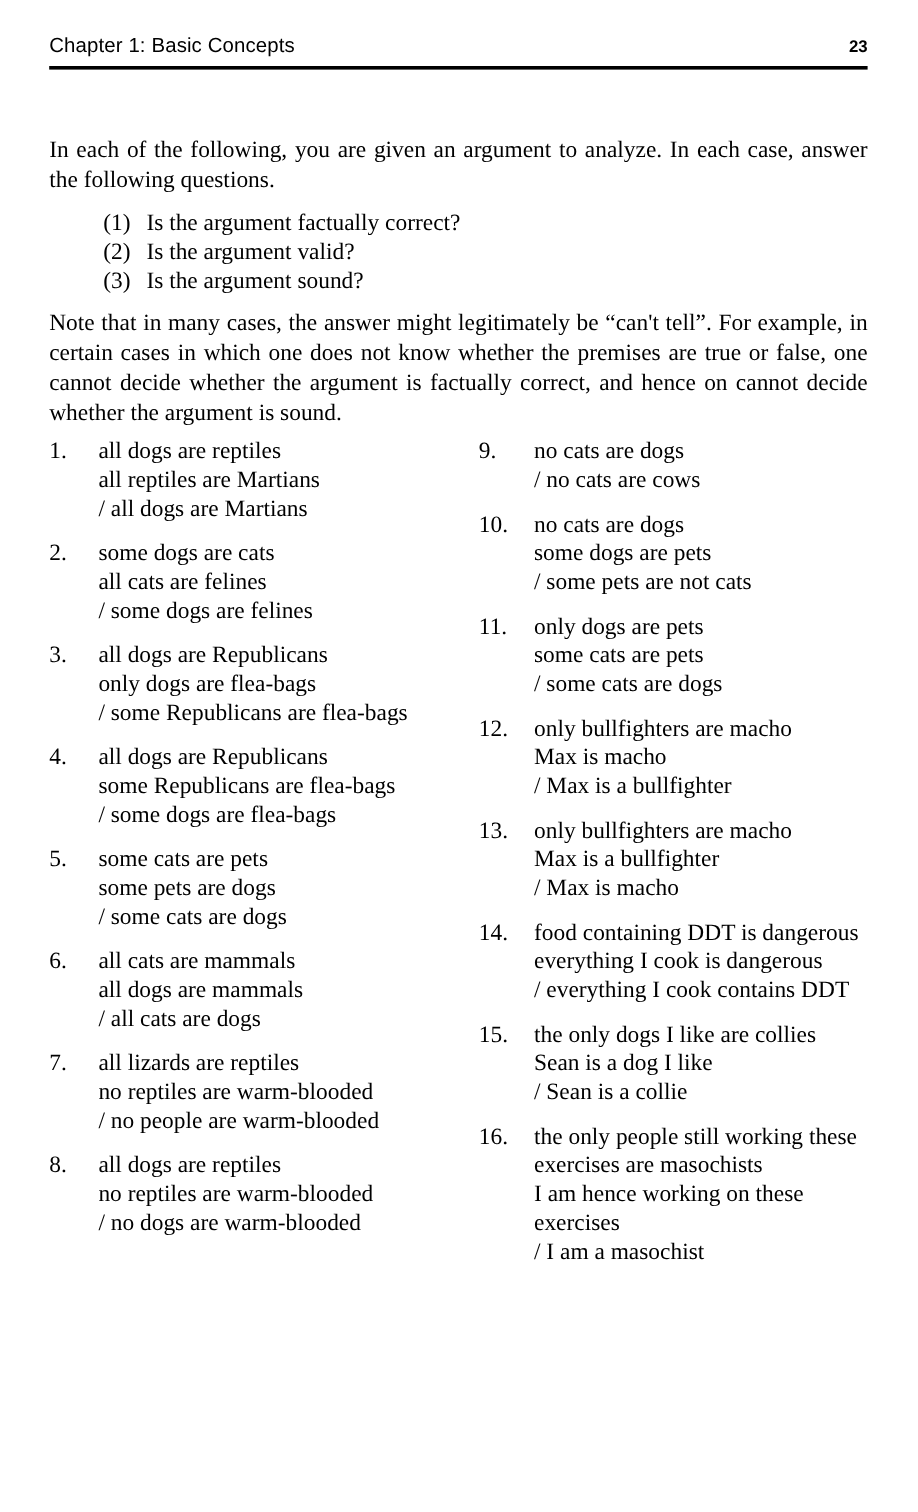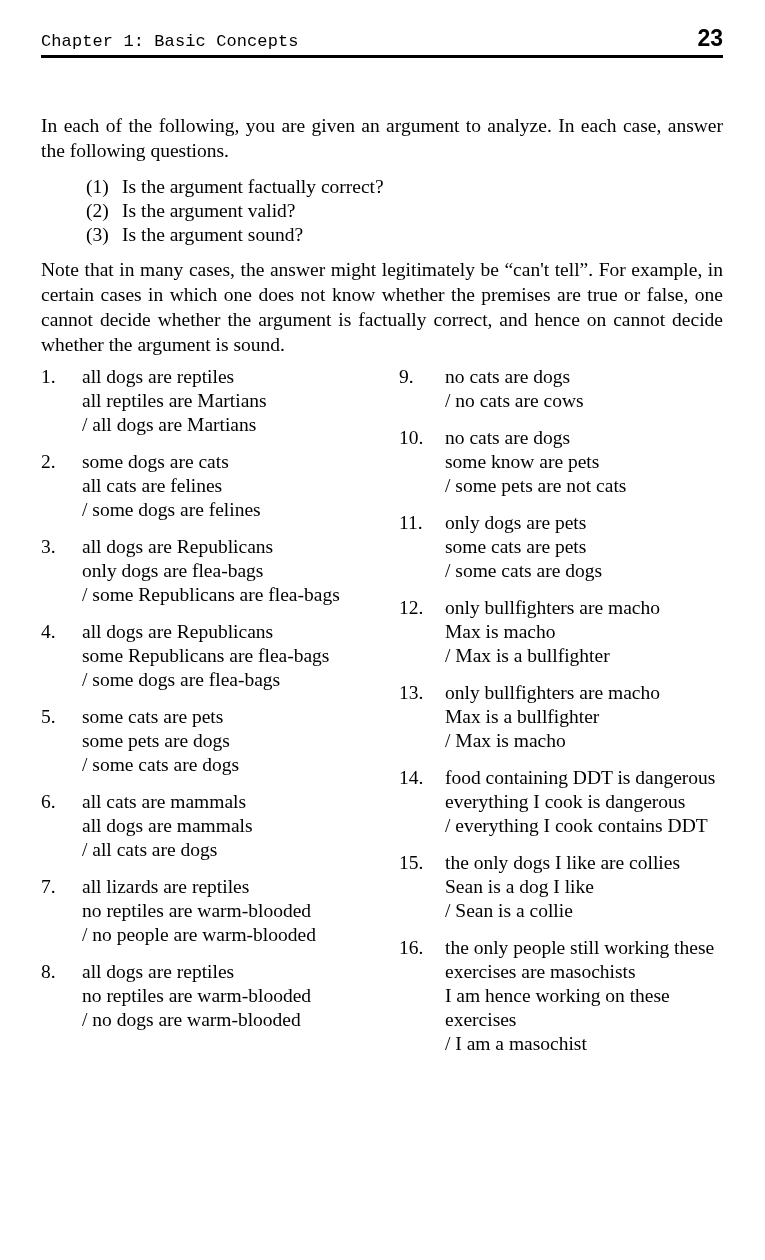--- a/index.html
+++ b/index.html
@@ -28,29 +28,29 @@
   .header {
     position: absolute;
     left: 41px;
     top: 28px;
     width: 682px;
     display: flex;
     align-items: baseline;
     justify-content: space-between;
   }
   .header-title {
-    font-family: Liberation Mono, monospace;
+    font-family: Liberation Sans, sans-serif;
     font-size: 17px;
     line-height: 20px;
     letter-spacing: 0.1px;
     text-align: right;
   }
   .header-pageno {
     font-family: "Liberation Sans", "DejaVu Sans", sans-serif;
-    font-size: 23px;
+    font-size: 14px;
     font-weight: bold;
     line-height: 20px;
   }
   .header-rule {
     position: absolute;
     left: 41px;
     top: 55px;
     width: 682px;
     height: 3px;
     background: #000000;
@@ -232,21 +232,21 @@
         <span class="ex-num">9.</span>
         <div class="ex-lines">
           <div class="ex-line">no cats are dogs</div>
           <div class="ex-line">/ no cats are cows</div>
         </div>
       </div>
       <div class="ex">
         <span class="ex-num">10.</span>
         <div class="ex-lines">
           <div class="ex-line">no cats are dogs</div>
-          <div class="ex-line">some know are pets</div>
+          <div class="ex-line">some dogs are pets</div>
           <div class="ex-line">/ some pets are not cats</div>
         </div>
       </div>
       <div class="ex">
         <span class="ex-num">11.</span>
         <div class="ex-lines">
           <div class="ex-line">only dogs are pets</div>
           <div class="ex-line">some cats are pets</div>
           <div class="ex-line">/ some cats are dogs</div>
         </div>

